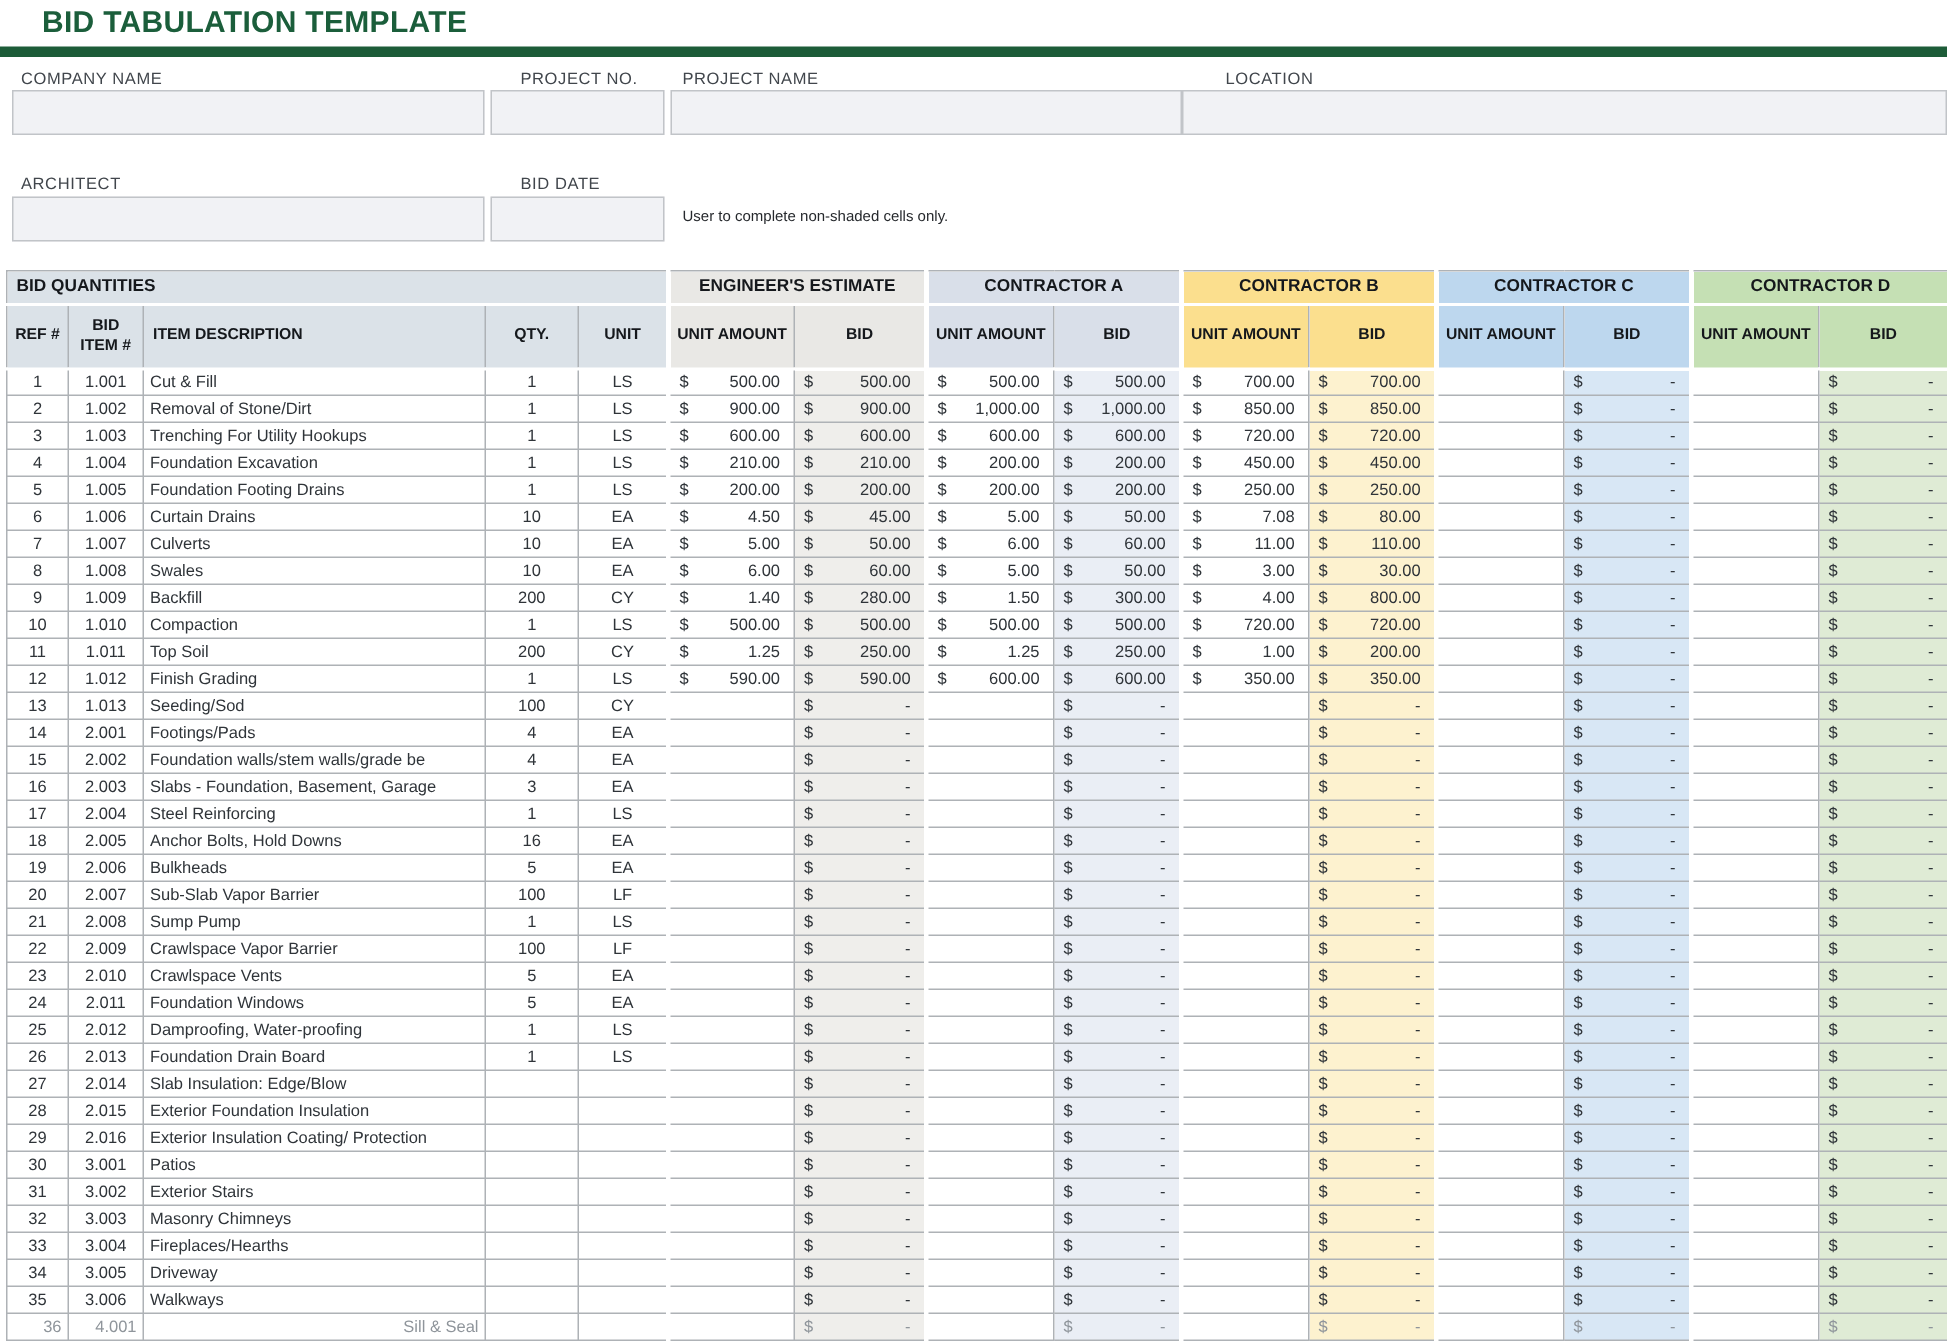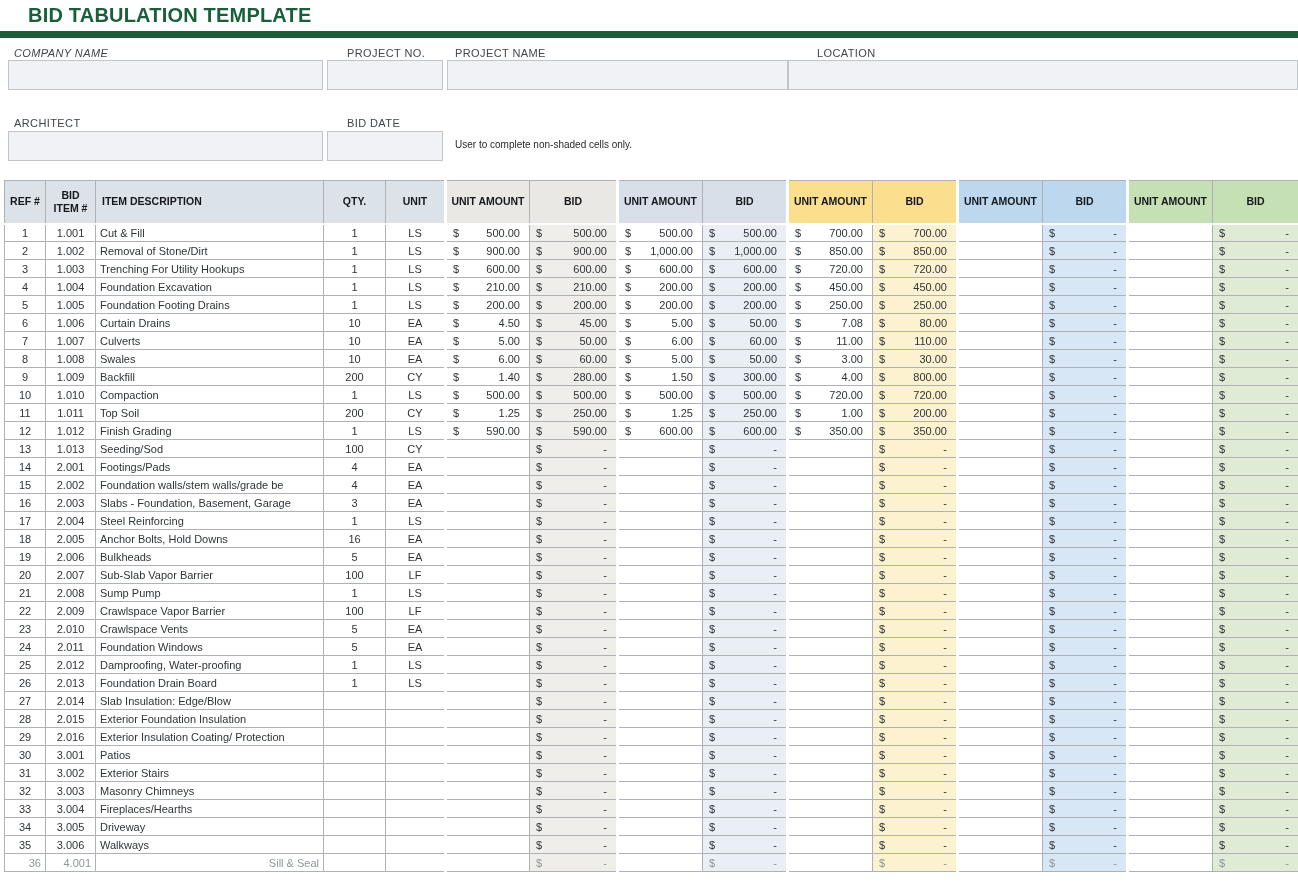--- a/index.html
+++ b/index.html
@@ -10,21 +10,21 @@
   }
   .page-title {
     position:absolute; left:28px; top:4px;
     font-size:20px; font-weight:bold; color:#1b5e3b; letter-spacing:.2px;
   }
   .green-bar { position:absolute; left:0; top:31px; width:1298px; height:7px; background:#1d5c38; }
 
   .lbl { position:absolute; font-size:11px; color:#41464c; letter-spacing:.4px; }
   .field { position:absolute; background:#f1f2f5; border:1px solid #c1c4c8; box-sizing:border-box; }
 
-  .lbl-company  { left:14px;  top:47px;font-style:italic; }
+  .lbl-company  { left:14px;  top:47px; }
   .lbl-projno   { left:347px; top:47px; }
   .lbl-projname { left:455px; top:47px; }
   .lbl-location { left:790px; top:47px;margin-left:27px; }
   .fld-company  { left:8px;   top:60px; width:315px; height:30px; }
   .fld-projno   { left:327px; top:60px; width:116px; height:30px; }
   .fld-projname { left:447px; top:60px; width:341px; height:30px; }
   .fld-location { left:788px; top:60px; width:510px; height:30px; }
   .lbl-architect{ left:14px;  top:117px; }
   .lbl-biddate  { left:347px; top:117px; }
   .fld-architect{ left:8px;   top:131px; width:315px; height:30px; }
@@ -103,20 +103,28 @@
       <col style="width: 85px;">
       <col style="width: 85px;">
       <col style="width: 85px;">
       <col style="width: 85px;">
       <col style="width: 85px;">
       <col style="width: 85px;">
       <col style="width: 85px;">
       <col style="width: 86px;">
     </colgroup>
     <thead>
+      <tr class="groups">
+        <th colspan="5" class="g-bq h-left">BID QUANTITIES</th>
+        <th colspan="2" class="g-ee gs">ENGINEER'S ESTIMATE</th>
+        <th colspan="2" class="g-ca gs">CONTRACTOR A</th>
+        <th colspan="2" class="g-cb gs">CONTRACTOR B</th>
+        <th colspan="2" class="g-cc gs">CONTRACTOR C</th>
+        <th colspan="2" class="g-cd gs">CONTRACTOR D</th>
+      </tr>
       <tr class="cols">
         <th class="g-bq">REF #</th>
         <th class="g-bq">BID ITEM #</th>
         <th class="g-bq h-left">ITEM DESCRIPTION</th>
         <th class="g-bq">QTY.</th>
         <th class="g-bq">UNIT</th>
         <th class="g-ee gs">UNIT AMOUNT</th>
         <th class="g-ee">BID</th>
         <th class="g-ca gs">UNIT AMOUNT</th>
         <th class="g-ca">BID</th>

